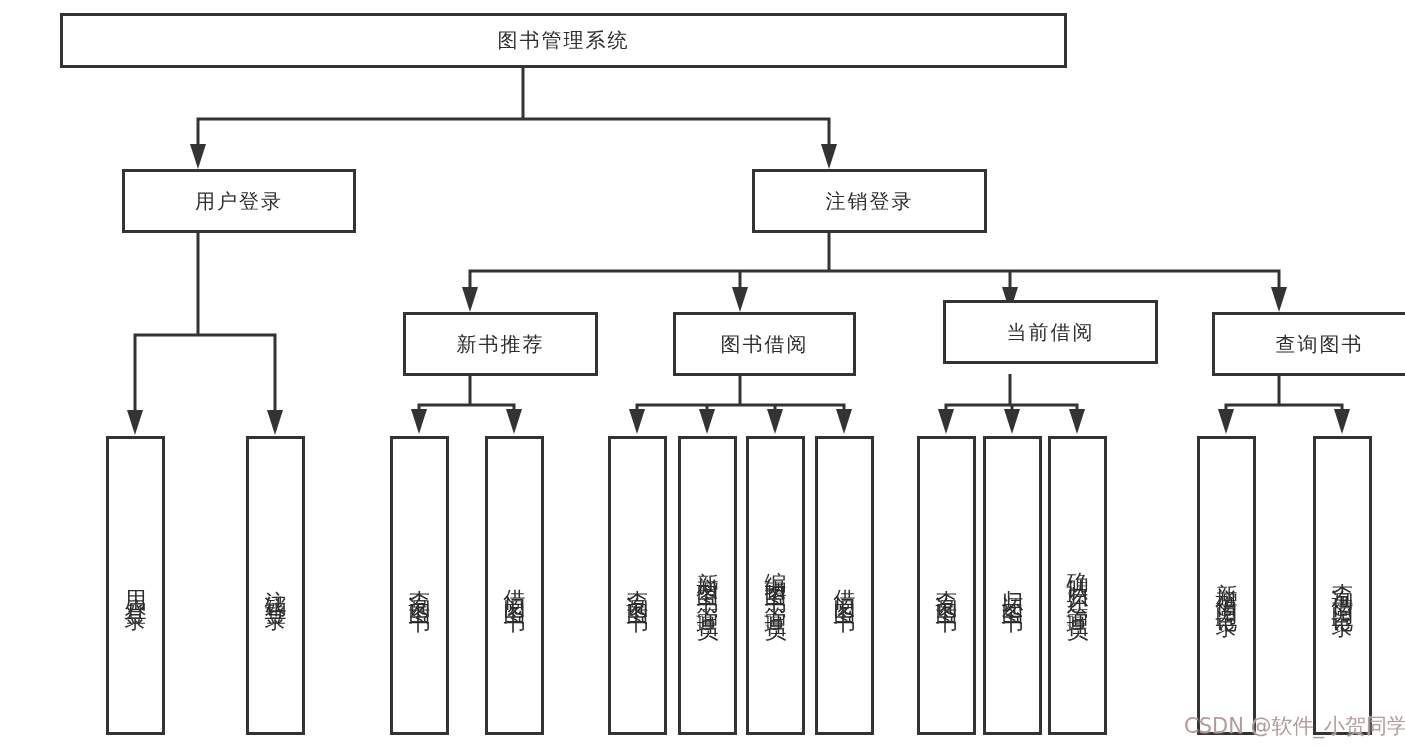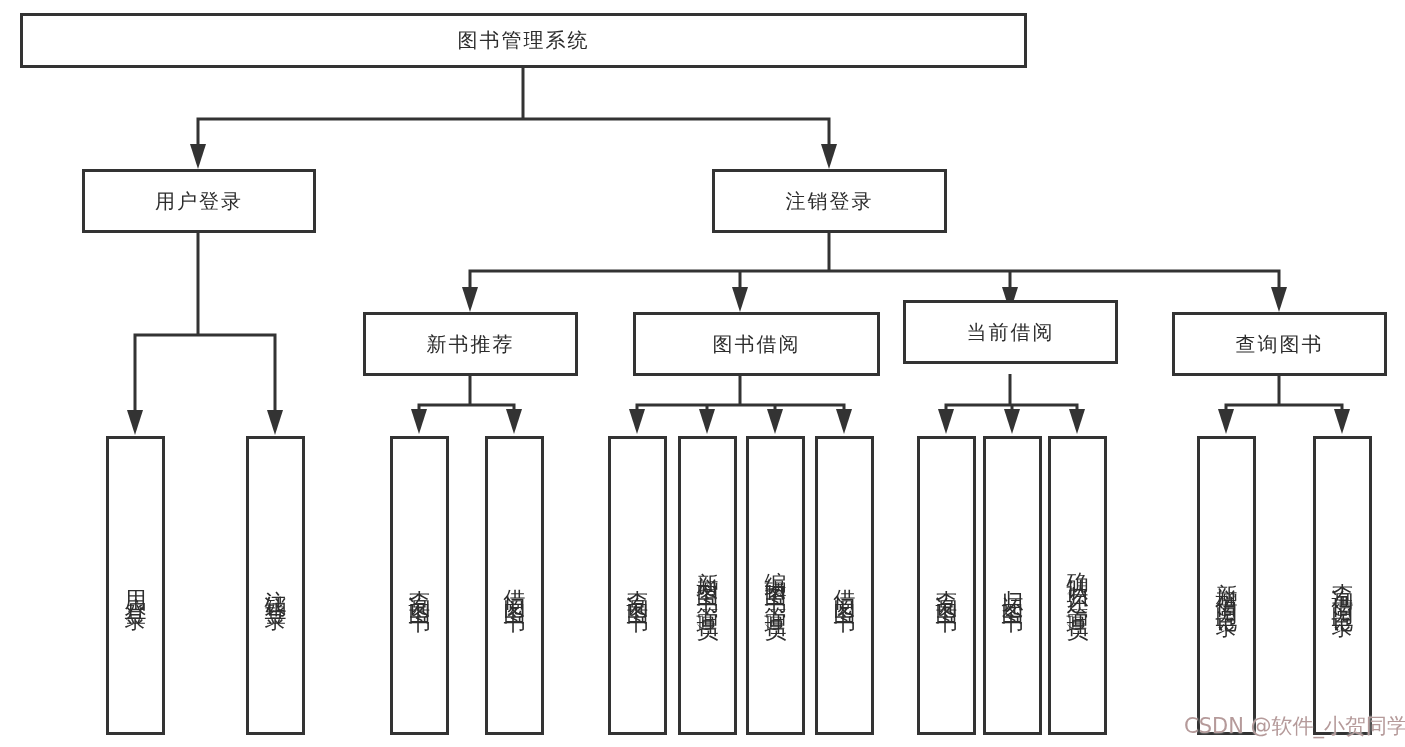--- a/index.html
+++ b/index.html
@@ -12,21 +12,21 @@
   }
   #connectors { position:absolute; left:0; top:0; width:1405px; height:747px; }
   #connectors path.ln { stroke:var(--line); stroke-width:3; fill:none; }
   #connectors path.ar { fill:var(--line); stroke:none; }
   .box {
     position:absolute; box-sizing:border-box;
     background:#ffffff; border:3px solid var(--line);
     display:flex; align-items:center; justify-content:center;
     text-align:center;
   }
-  .box-h { font-size:20px; letter-spacing:2px; white-space:nowrap; }
+  .box-h { font-size:20px; letter-spacing:2px; white-space:nowrap;margin-left:40px; }
   .box-v {
     writing-mode:vertical-rl; text-orientation:mixed;
     font-size:22px; letter-spacing:7px; line-height:1;
   }
   .lvl1 { font-size:20px; }
   .watermark {
     position:absolute; left:1184px; top:712px;
     font-size:21px; color:var(--watermark);
     white-space:nowrap; letter-spacing:0px;
     text-shadow:0 0 2px #ffffff;
@@ -83,22 +83,22 @@
     <path class="ln" d="M1226,411 L1226,405 L1342,405 L1342,411"></path>
     <path class="ar" d="M1218,409 L1234,409 L1226,434 Z"></path>
     <path class="ar" d="M1334,409 L1350,409 L1342,434 Z"></path>
   </svg>
 
   <div class="box box-h lvl1" style="left:20px; top:13px; width:1007px; height:55px;">图书管理系统</div>
 
   <div class="box box-h" style="left:82px; top:169px; width:234px; height:64px;">用户登录</div>
   <div class="box box-h" style="left:712px; top:169px; width:235px; height:64px;">注销登录</div>
 
-  <div class="box box-h" style="left:363px; top:312px; width:215px; height:64px;text-align:right;">新书推荐</div>
-  <div class="box box-h" style="left:633px; top:312px; width:247px; height:64px;">图书借阅</div>
+  <div class="box box-h" style="left:363px; top:312px; width:195px; height:64px;text-align:right;">新书推荐</div>
+  <div class="box box-h" style="left:633px; top:312px; width:183px; height:64px;">图书借阅</div>
   <div class="box box-h" style="left:903px; top:300px; width:215px; height:64px;">当前借阅</div>
   <div class="box box-h" style="left:1172px; top:312px; width:215px; height:64px;">查询图书</div>
 
   <div class="box box-v" style="left:106px; top:436px; width:59px; height:299px;">用户登录</div>
   <div class="box box-v" style="left:246px; top:436px; width:59px; height:299px;">注销登录</div>
 
   <div class="box box-v" style="left:390px; top:436px; width:59px; height:299px;">查询图书</div>
   <div class="box box-v" style="left:485px; top:436px; width:59px; height:299px;">借阅图书</div>
 
   <div class="box box-v" style="left:608px; top:436px; width:59px; height:299px;">查询图书</div>

